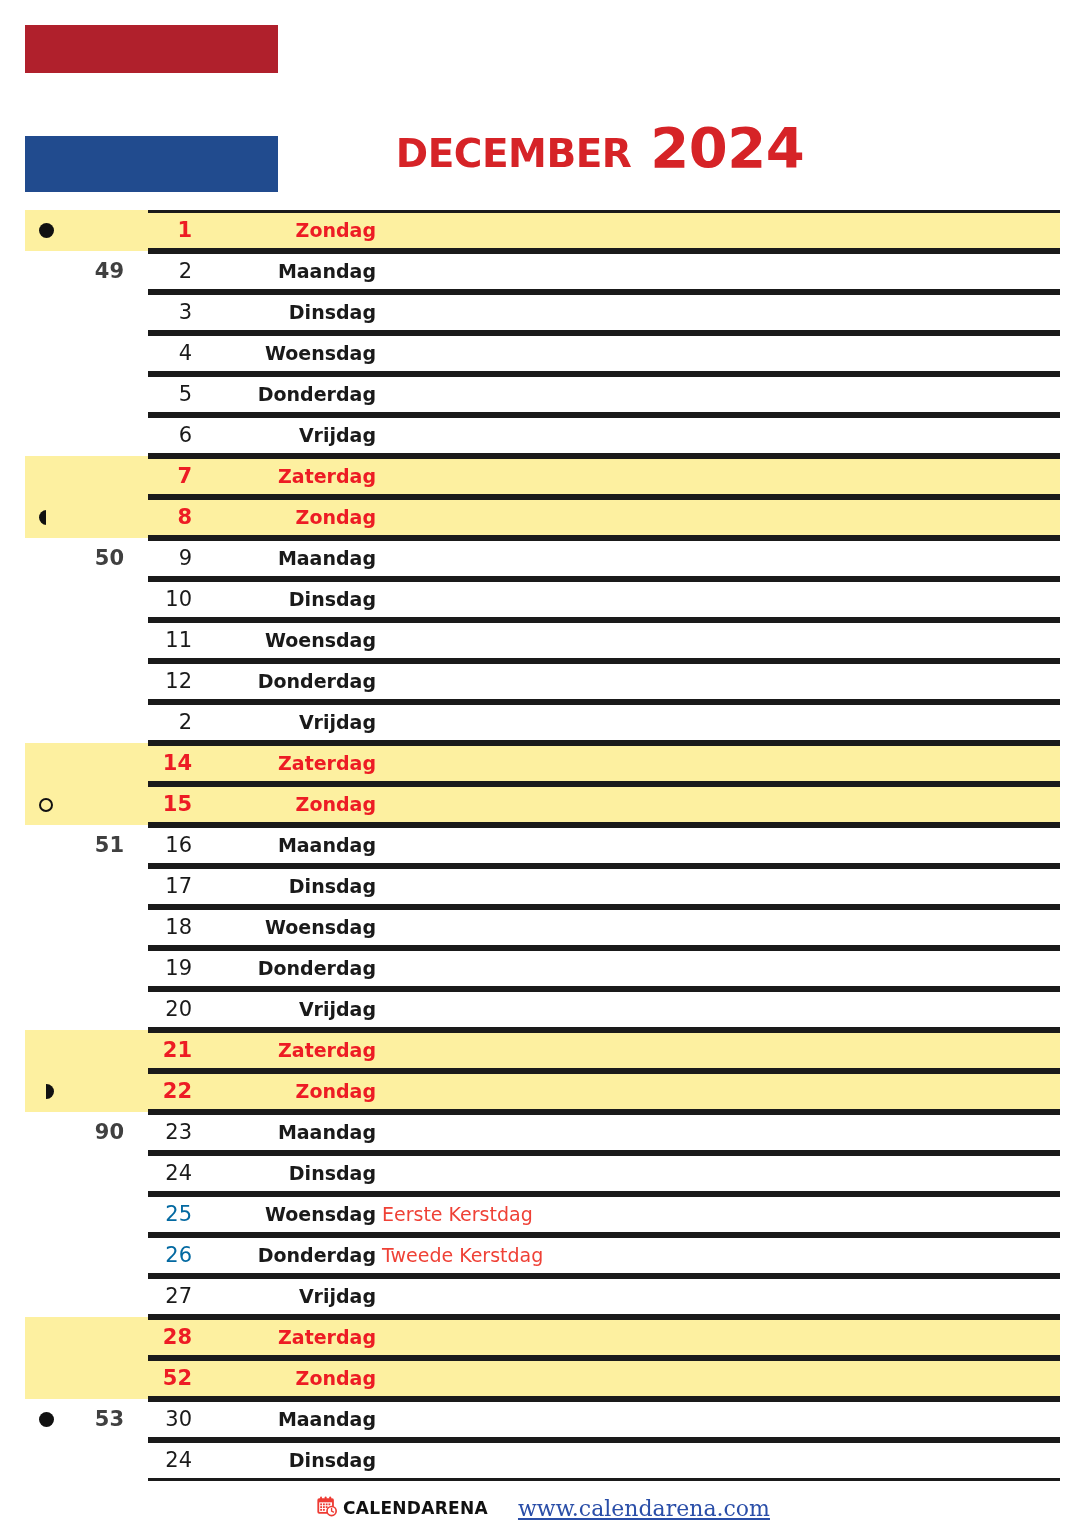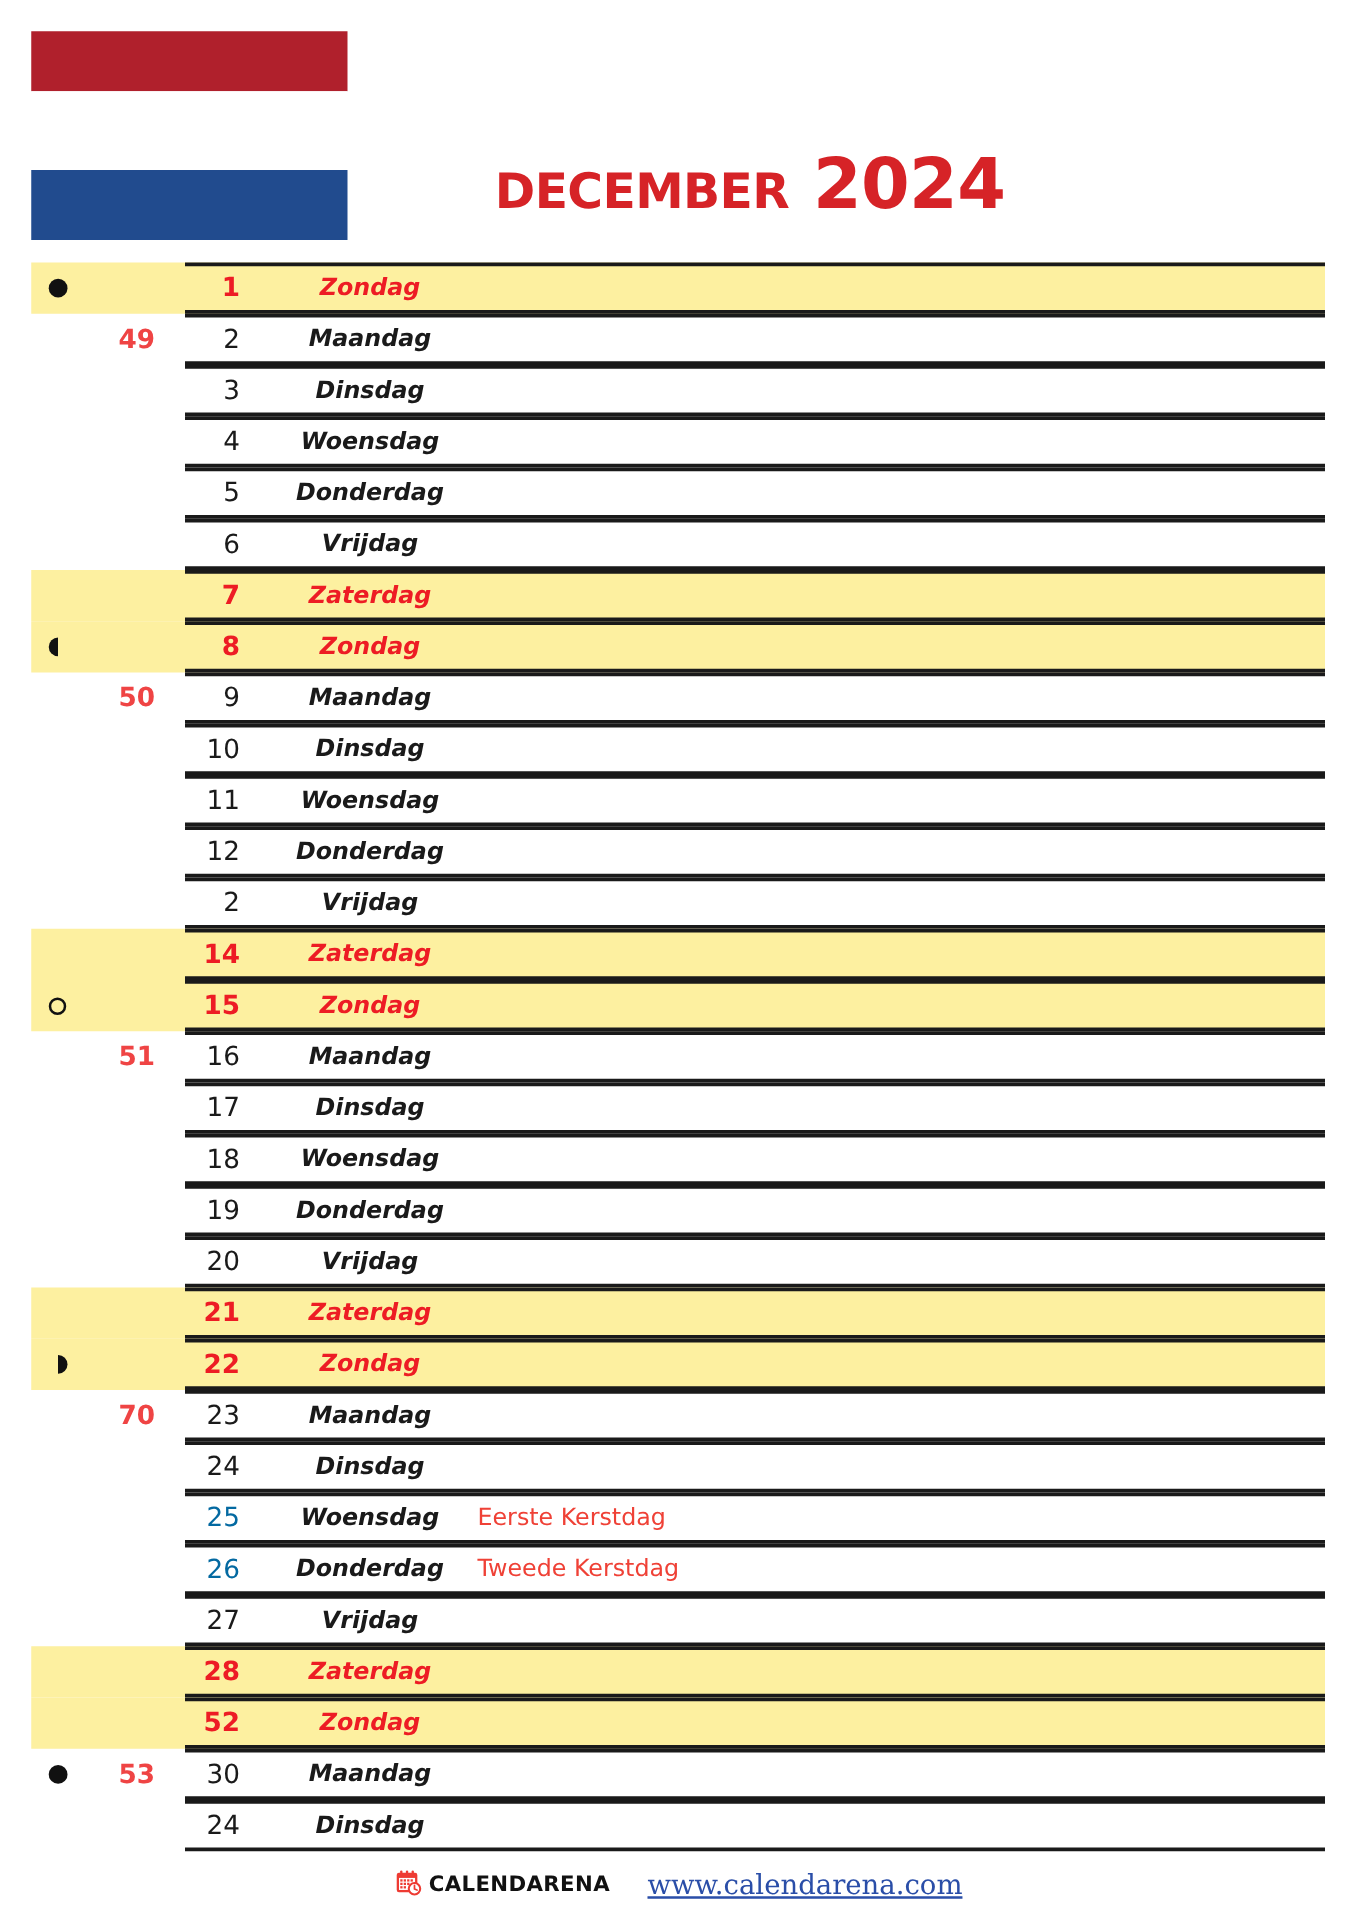--- a/index.html
+++ b/index.html
@@ -99,38 +99,37 @@
     left: 18px;
     width: 56px;
     text-align: center;
   }
   .week-cell {
     left: 60px;
     width: 64px;
     text-align: right;
     font-size: 21px;
     font-weight: bold;
-    color: #ef4444;
+    color: #404040;
   }
   .num-cell {
     left: 150px;
     width: 42px;
     text-align: right;
     font-size: 21px;
     font-weight: normal;
     color: #1a1a1a;
   }
   .name-cell {
     left: 216px;
     width: 160px;
-    text-align: center;
+    text-align: right;
     font-size: 19px;
     font-weight: bold;
     color: #1a1a1a;
-    font-style: italic;
   }
   .holiday-cell {
     left: 352px;
     width: 600px;
     text-align: left;
     font-size: 19px;
     font-weight: normal;
     color: #ef4136;
     margin-left: 30px;
   }
@@ -403,21 +402,21 @@
       <div class="cell moon-cell"><span class="moon moon-last"></span></div>
       <div class="cell week-cell"></div>
       <div class="cell num-cell">22</div>
       <div class="cell name-cell">Zondag</div>
       <div class="cell holiday-cell"></div>
     </div>
     <div class="day-row">
       <div class="rule-top"></div>
       <div class="rule-bottom"></div>
       <div class="cell moon-cell"></div>
-      <div class="cell week-cell">70</div>
+      <div class="cell week-cell">90</div>
       <div class="cell num-cell">23</div>
       <div class="cell name-cell">Maandag</div>
       <div class="cell holiday-cell"></div>
     </div>
     <div class="day-row">
       <div class="rule-top"></div>
       <div class="rule-bottom"></div>
       <div class="cell moon-cell"></div>
       <div class="cell week-cell"></div>
       <div class="cell num-cell">24</div>

